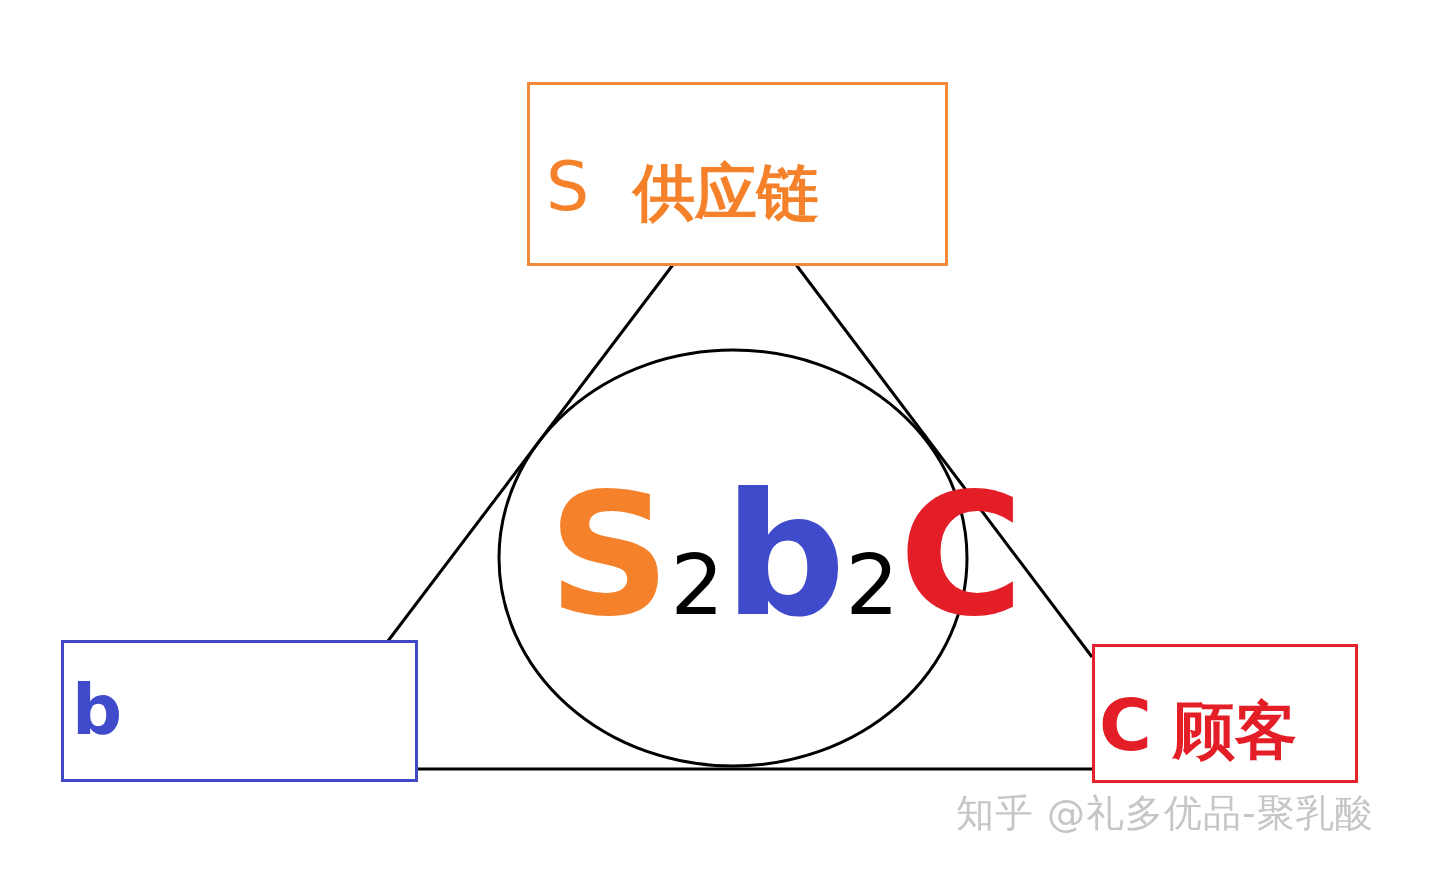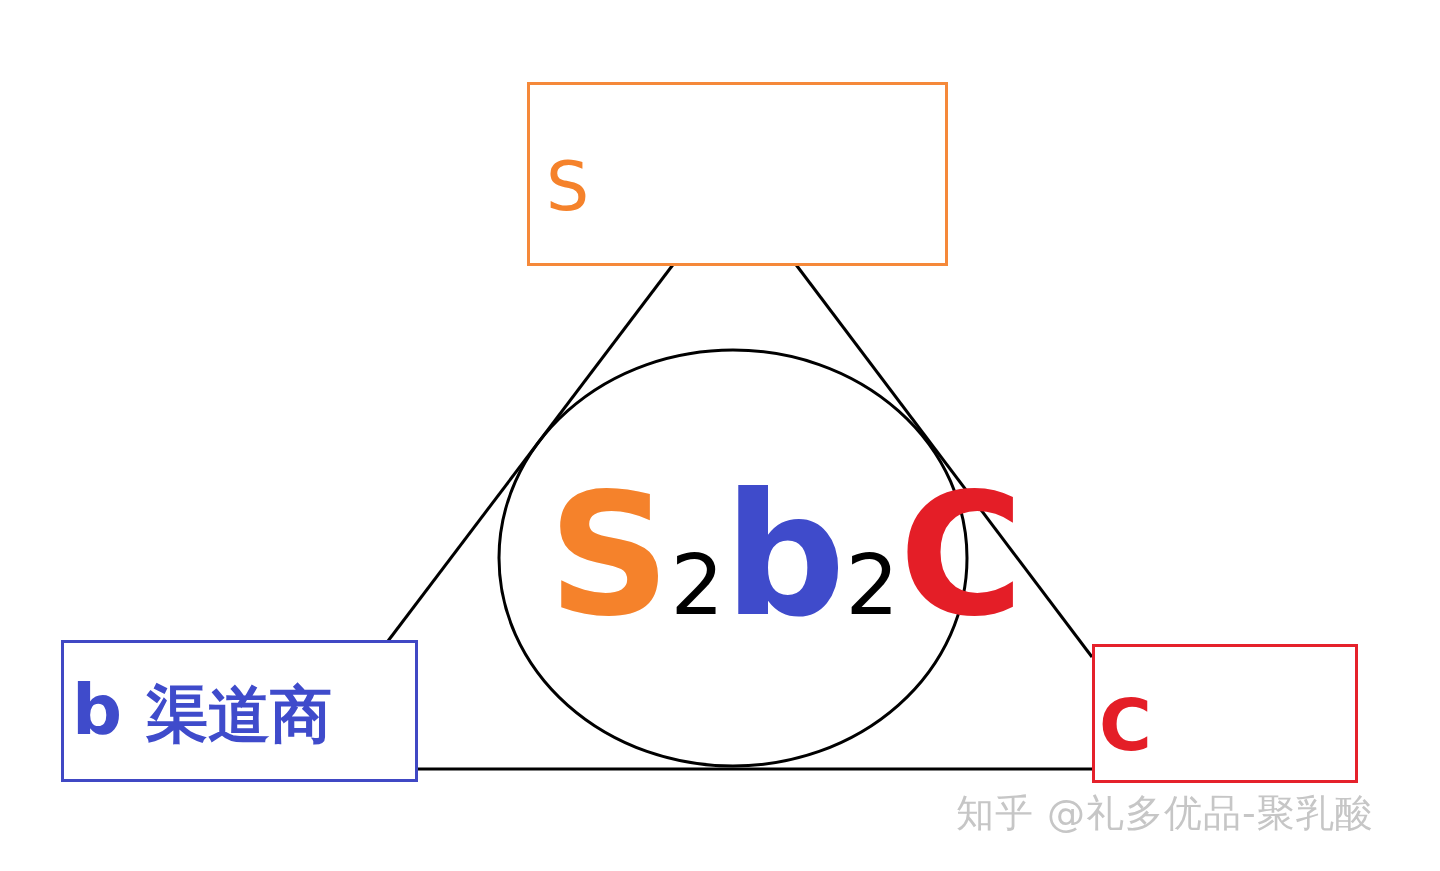--- a/index.html
+++ b/index.html
@@ -30,29 +30,30 @@
 
 <svg class="lines" width="1440" height="871" viewBox="0 0 1440 871">
   <line x1="675" y1="262" x2="388" y2="641" stroke="#000" stroke-width="3"></line>
   <line x1="794" y1="262" x2="1092" y2="657" stroke="#000" stroke-width="3"></line>
   <line x1="418" y1="769" x2="1092" y2="769" stroke="#000" stroke-width="3"></line>
   <ellipse cx="733" cy="558" rx="234" ry="208" fill="none" stroke="#000" stroke-width="3"></ellipse>
 </svg>
 
 <div class="box box-s">
   <span class="letter">S</span>
+  <span class="zh">供应链</span>
 </div>
 
 <div class="box box-b">
   <span class="letter">b</span>
-  <span class="zh">渠道商</span>
 </div>
 
 <div class="box box-c">
   <span class="letter">C</span>
+  <span class="zh">顾客</span>
 </div>
 
 <div class="center-text">
   <span class="big c-s">S</span>
   <span class="two">2</span>
   <span class="big c-b">b</span>
   <span class="two">2</span>
   <span class="big c-c">C</span>
 </div>
 

